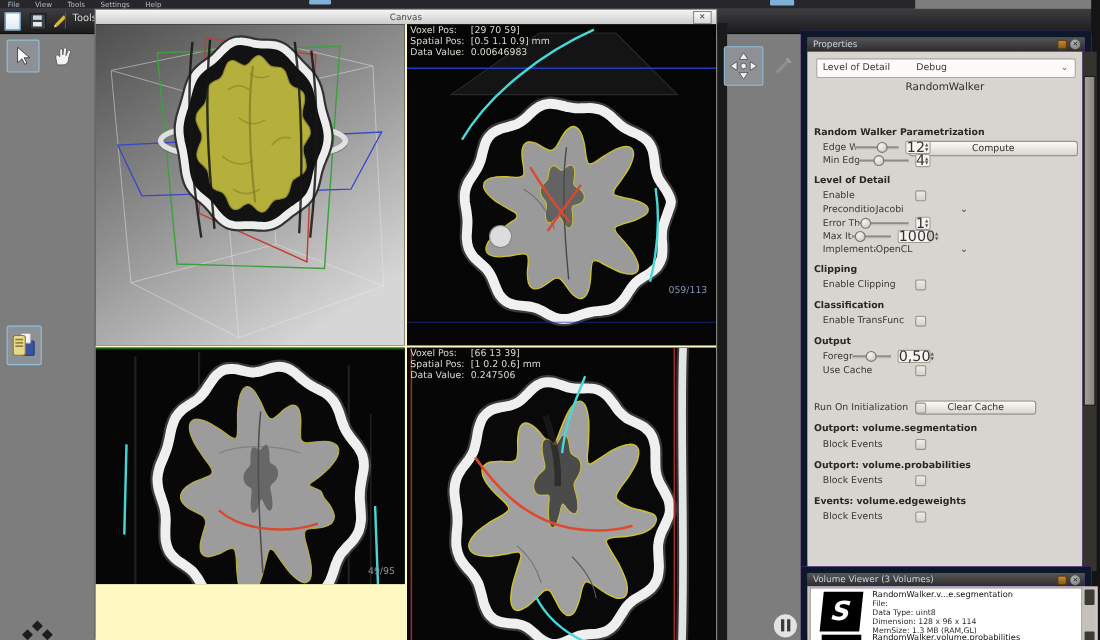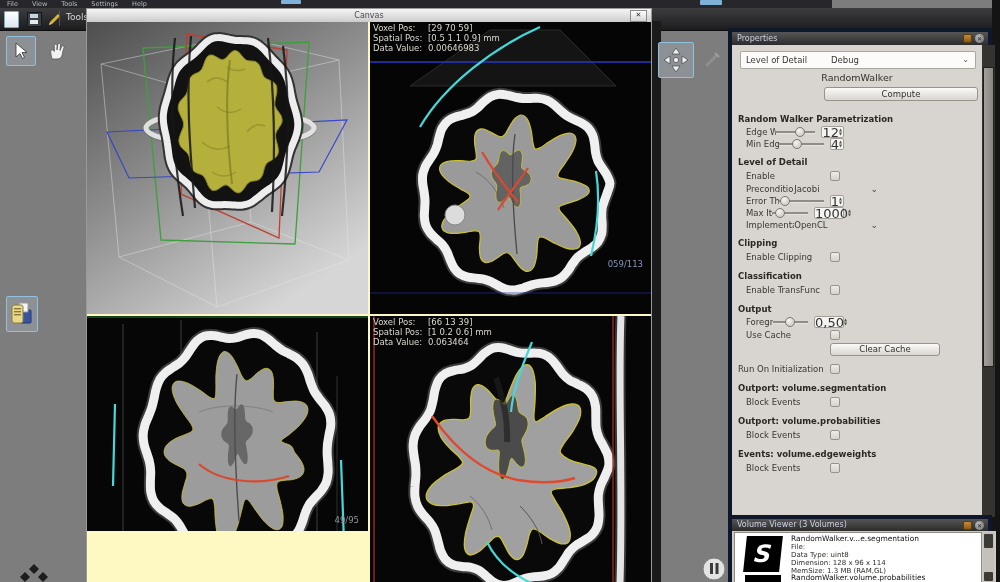--- a/index.html
+++ b/index.html
@@ -29,37 +29,37 @@
                 font-size:7px;line-height:9px;text-align:center;color:#333;}
   #canvas-content{left:0;top:13px;width:564px;height:561px;background:#fef9c3;}
   .quad{position:absolute;overflow:hidden;background:#060606;}
   .ovl{position:absolute;left:3px;top:1px;color:#dcd9cf;font-size:8.5px;line-height:10px;white-space:nowrap;}
   .ovl .lb{display:inline-block;width:55px;}
   .slicelabel{position:absolute;font-size:8.5px;}
   
   #rightstrip{left:652px;top:21px;width:9px;height:561px;background:#1a1a1a;}
   #rightedge{left:992px;top:0;width:8px;height:582px;background:#141414;}
   
-  .panel{border:4px solid #0f172a;box-sizing:border-box;background:#6d28d9;}
+  .panel{border:6px solid #0f172a;box-sizing:border-box;background:#6d28d9;}
   .ptitle{position:absolute;left:0;top:0;right:0;height:13px;background:linear-gradient(#565656,#2c2c2c);
           color:#ccd2e2;font-size:8px;line-height:13px;padding-left:5px;box-sizing:border-box;}
   .wbtn-min{position:absolute;width:9px;height:9px;top:2px;border-radius:2px;background:linear-gradient(#c98a35,#8a5a14);border:1px solid #5d3c0c;box-sizing:border-box;}
   .wbtn-close{position:absolute;width:9px;height:9px;top:2px;border-radius:50%;background:radial-gradient(circle at 35% 30%,#b8b8b8,#6e6e6e);
               color:#222;font-size:6px;line-height:9px;text-align:center;}
   #props-content{position:absolute;left:0;top:13px;width:250px;height:472px;background:#d8d4cf;}
   #props-scroll{position:absolute;left:250px;top:13px;width:13px;height:472px;background:#35332f;}
   #props-thumb{position:absolute;left:1px;top:22px;width:11px;height:300px;background:linear-gradient(90deg,#a29e98,#8a867f);border:1px solid #1f1e1c;box-sizing:border-box;}
   .lodrow{position:absolute;left:8px;top:6px;width:234px;height:16px;background:#fcfbfa;border:1px solid #aba79f;border-radius:2px;
           display:flex;align-items:center;font-size:8.5px;color:#3a3733;}
   .lodrow .l1{margin-left:5px;width:85px;}
   .lodrow .chev{margin-left:auto;margin-right:6px;color:#555;font-size:8px;}
   #module-name{position:absolute;left:0;top:27px;width:250px;text-align:center;font-size:9.5px;color:#33302b;}
   #compute-btn{position:absolute;left:92px;top:42px;width:154px;height:14px;}
   .pbtn{background:linear-gradient(#fbfaf8,#d9d5cf);border:1px solid #989288;border-radius:3px;font-size:8.5px;color:#33302b;
-        font-family:"DejaVu Sans","Liberation Sans",sans-serif;padding:0;}
+        font-family:"DejaVu Sans","Liberation Sans",sans-serif;padding:0;margin-top:39px;}
   #prop-rows{position:absolute;left:0;top:62px;width:208px;}
   .prow{display:flex;align-items:center;height:14px;position:relative;}
   .prow.header{margin-top:5px;}
   .prow.spacer{height:6px;}
   .phead{margin-left:6px;font-weight:bold;font-size:8.5px;color:#2b2823;}
   .plabel{margin-left:14px;width:84px;font-size:8.5px;color:#3a3733;white-space:nowrap;overflow:hidden;}
   .plabel.flush{margin-left:6px;width:92px;}
   .slider{position:relative;width:112px;height:12px;}
   .groove{position:absolute;left:0;right:0;top:5px;height:2px;background:#8f8b85;border-bottom:1px solid #e6e3de;}
   .shandle{position:absolute;top:1px;width:10px;height:10px;border-radius:50%;
@@ -264,21 +264,21 @@
         </g>
         <path d="M62,100 C90,140 118,158 148,164 C172,168 192,166 205,162" stroke="#e0492e" stroke-width="2.4" fill="none"></path>
         <g stroke="#46d8d8" stroke-width="2.2" fill="none">
           <path d="M162,26 C150,55 143,75 141,96"></path>
           <path d="M117,226 C128,248 146,260 161,267"></path>
         </g>
       </svg>
       <div class="ovl">
         <div><span class="lb">Voxel Pos:</span><span>[66 13 39]</span></div>
         <div><span class="lb">Spatial Pos:</span><span>[1 0.2 0.6] mm</span></div>
-        <div><span class="lb">Data Value:</span><span>0.063464</span></div>
+        <div><span class="lb">Data Value:</span><span>0.247506</span></div>
       </div>
     </div>
   </div>
 </div>
 
 <div class="abs" id="rightstrip"></div>
 <div class="abs toolbtn sel" style="left:658px;top:42px;width:34px;height:34px;">
   <svg width="30" height="30">
     <g fill="#f0f0f0" stroke="#444" stroke-width="0.7">
       <path d="M15,3 L11,9 L19,9 Z"></path>

